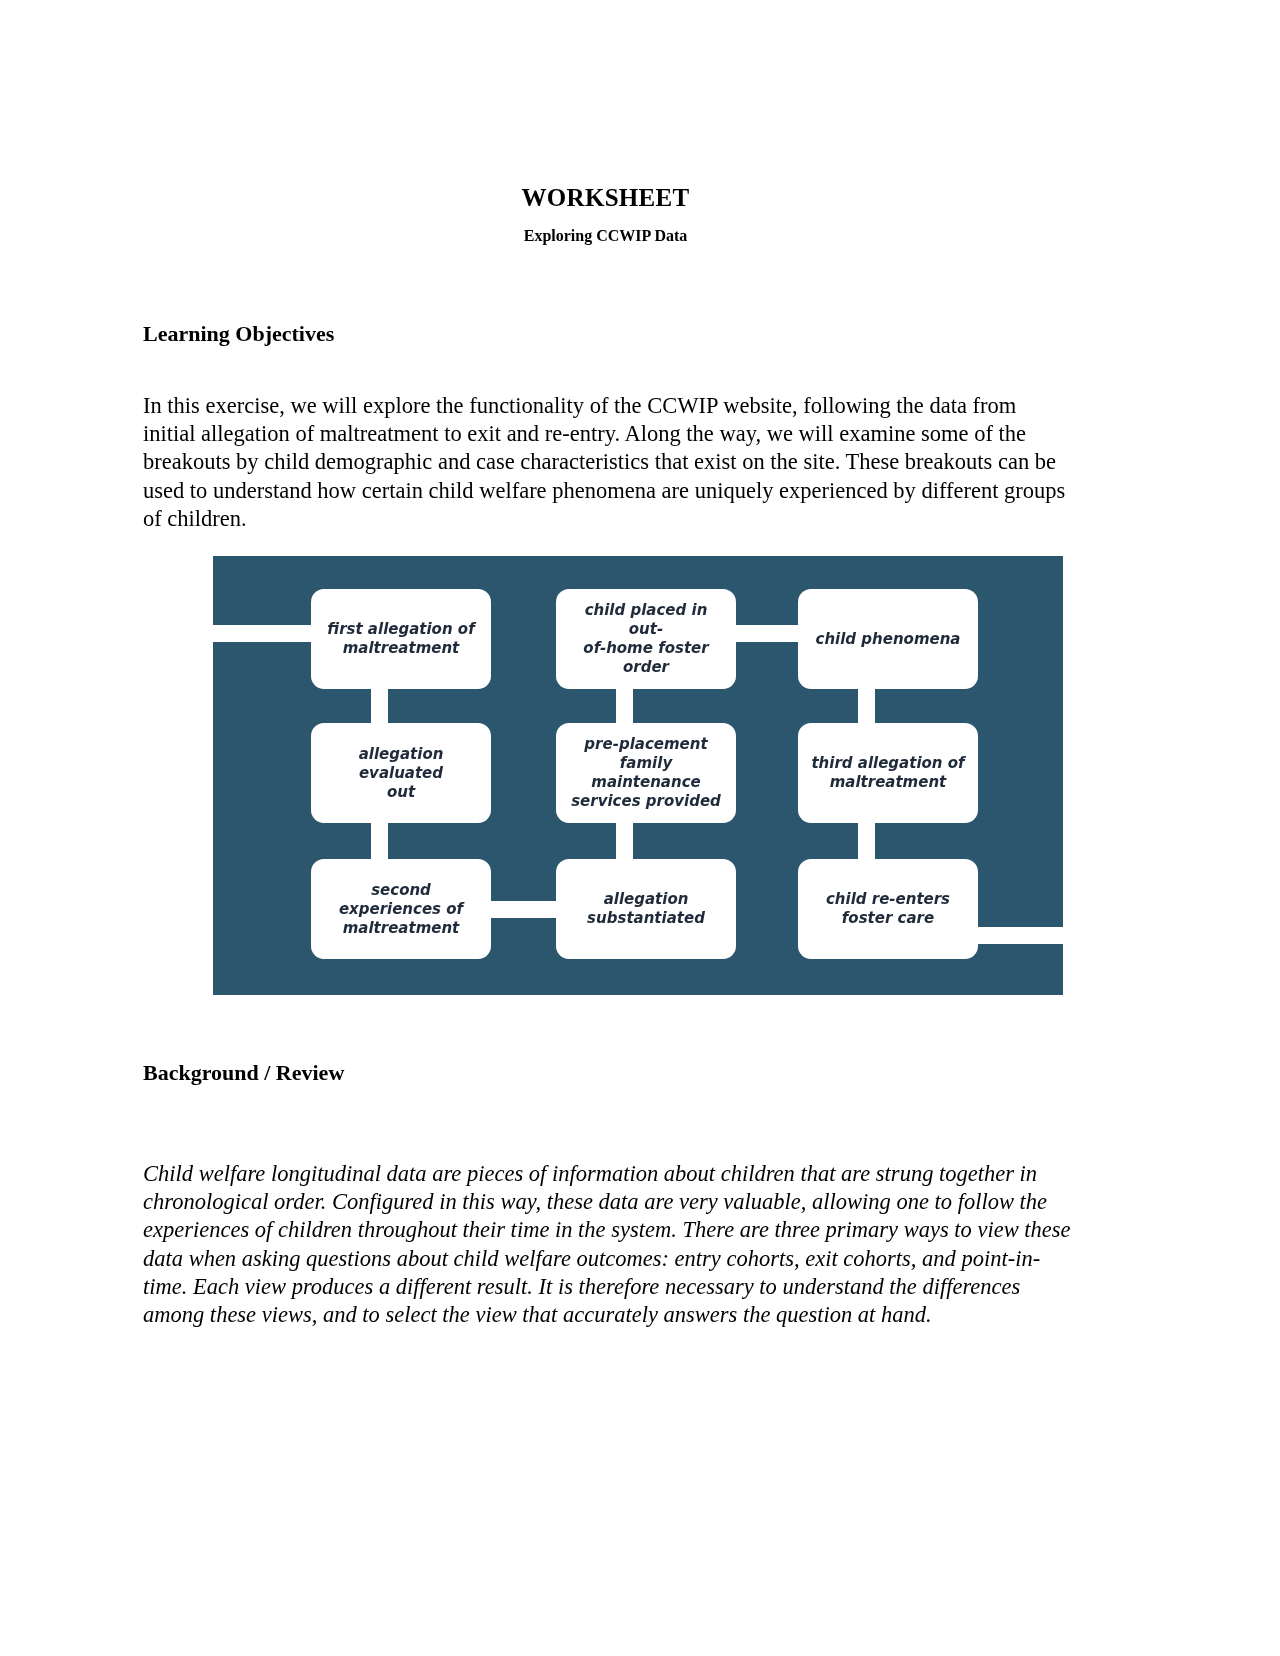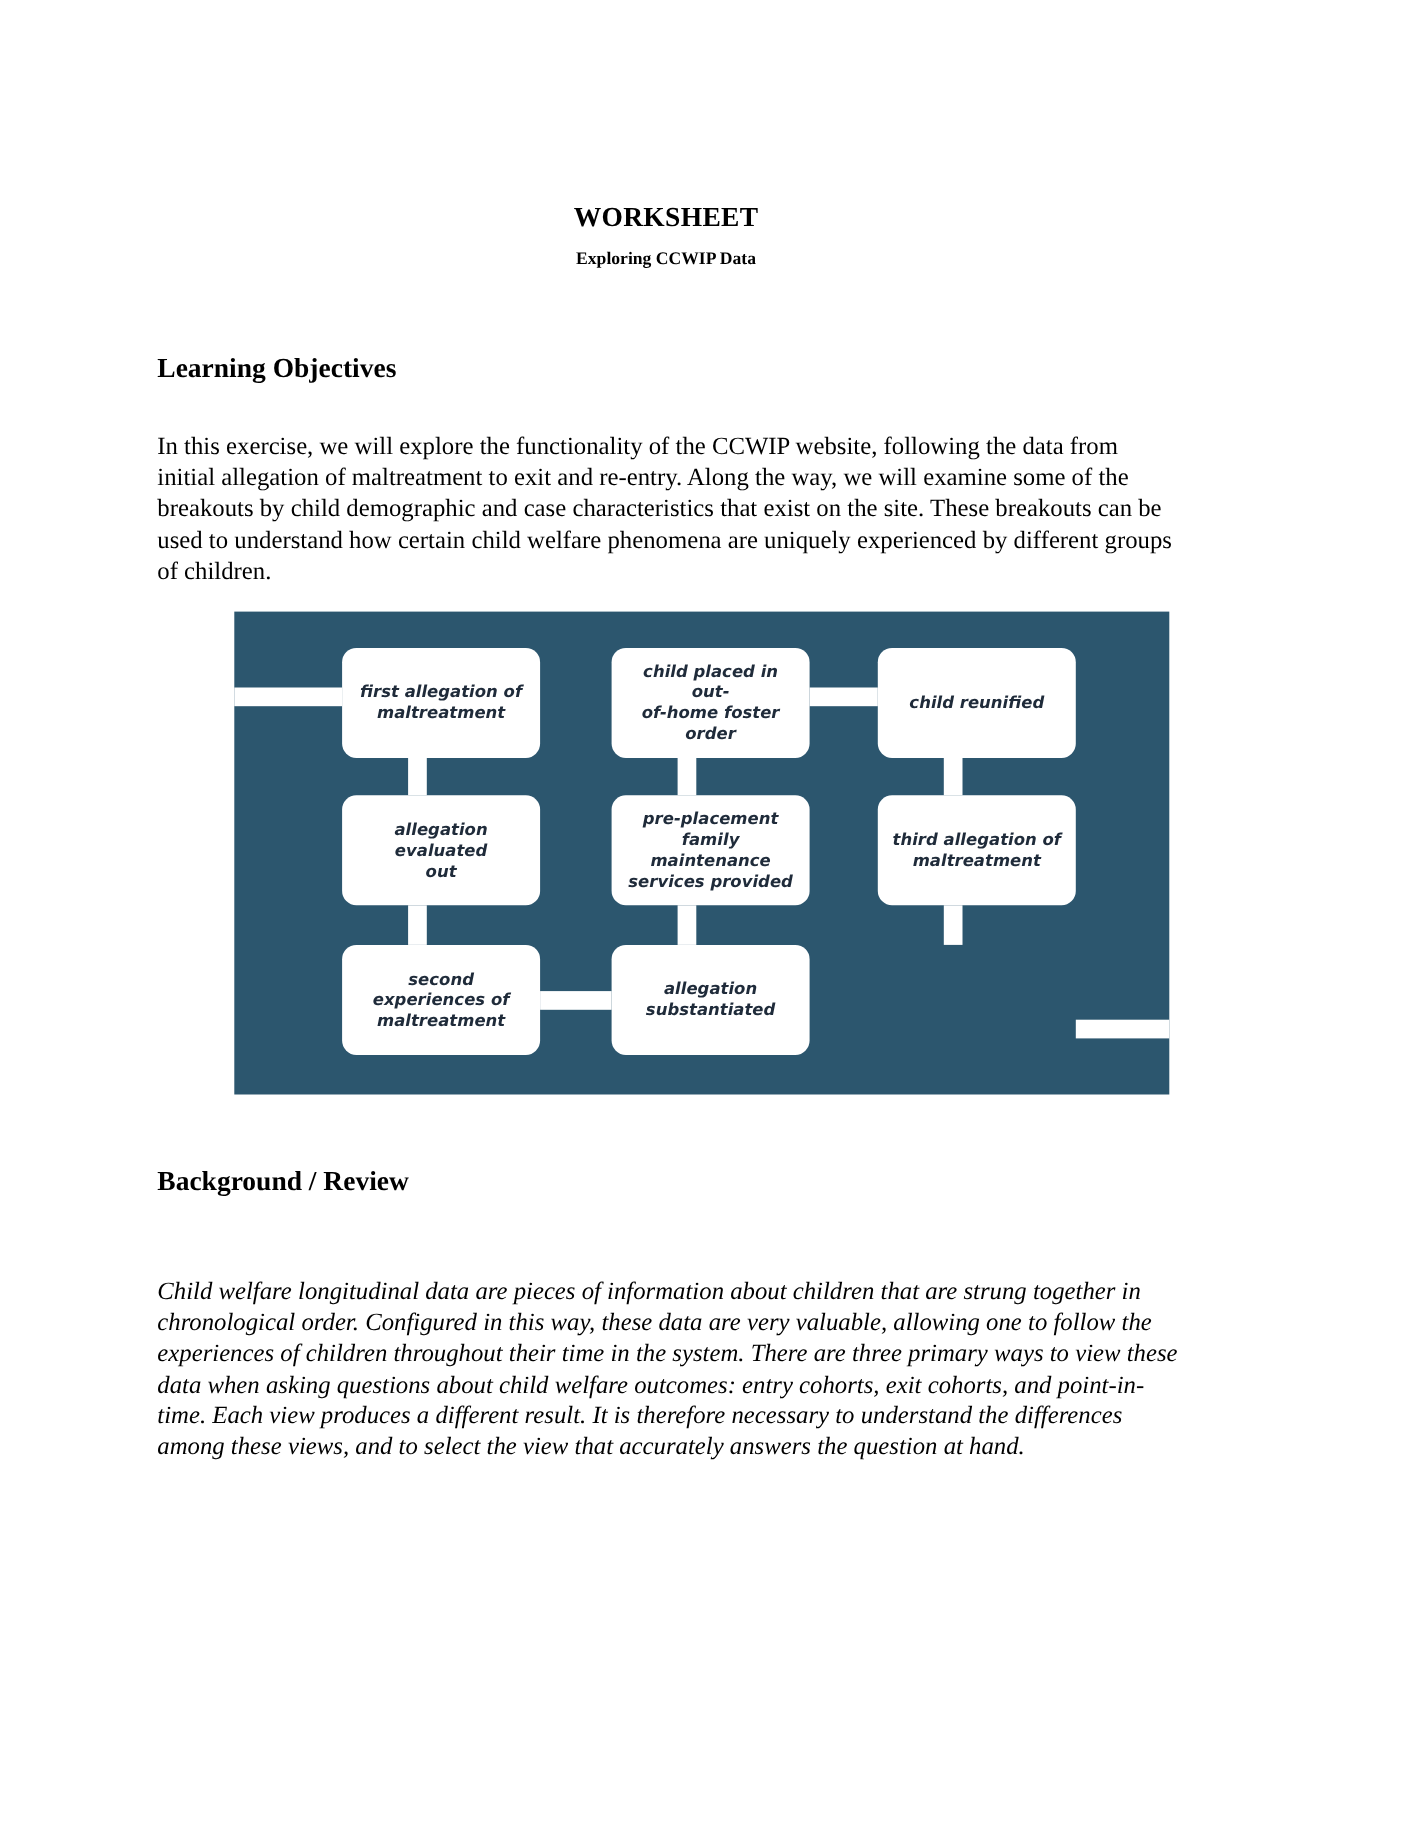--- a/index.html
+++ b/index.html
@@ -42,21 +42,21 @@
   .doc-subtitle {
     font-size: 16px;
     font-weight: bold;
     line-height: 1.0;
     margin: 0;
   }
 
   
   .section-heading {
     position: absolute;
-    font-size: 25px;
+    font-size: 22px;
     font-weight: bold;
     line-height: 1.0;
     left: 143px;
     white-space: nowrap;
   }
   #h-learning { top: 283px; }
   #h-background { top: 1022px; }
 
   
   .body-para {
@@ -156,21 +156,21 @@
       </div>
     </div>
     <div class="dg-box col2 row1">
       <div>
         <span>child placed in out-</span>
         <span>of-home foster order</span>
       </div>
     </div>
     <div class="dg-box col3 row1">
       <div>
-        <span>child reunified</span>
+        <span>child phenomena</span>
       </div>
     </div>
 
     <div class="dg-box col1 row2">
       <div>
         <span>allegation evaluated</span>
         <span>out</span>
       </div>
     </div>
     <div class="dg-box col2 row2">
@@ -192,18 +192,24 @@
         <span>second experiences of</span>
         <span>maltreatment</span>
       </div>
     </div>
     <div class="dg-box col2 row3">
       <div>
         <span>allegation</span>
         <span>substantiated</span>
       </div>
     </div>
+    <div class="dg-box col3 row3">
+      <div>
+        <span>child re-enters</span>
+        <span>foster care</span>
+      </div>
+    </div>
   </div>
 
   <div class="section-heading" id="h-background">Background / Review</div>
   <p class="body-para" id="p-background">Child welfare longitudinal data are pieces of information about children that are strung together in chronological order. Configured in this way, these data are very valuable, allowing one to follow the experiences of children throughout their time in the system. There are three primary ways to view these data when asking questions about child welfare outcomes: entry cohorts, exit cohorts, and point-in-time. Each view produces a different result. It is therefore necessary to understand the differences among these views, and to select the view that accurately answers the question at hand.</p>
 
 </div>
 
 </body></html>

